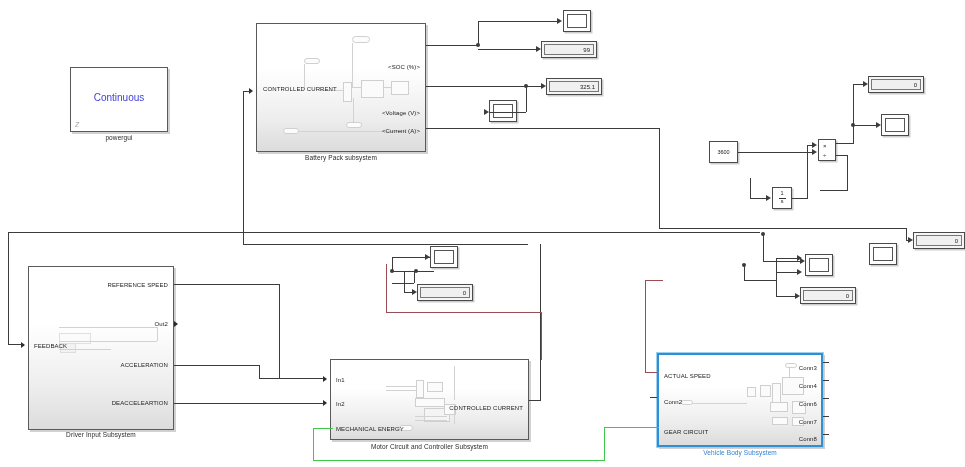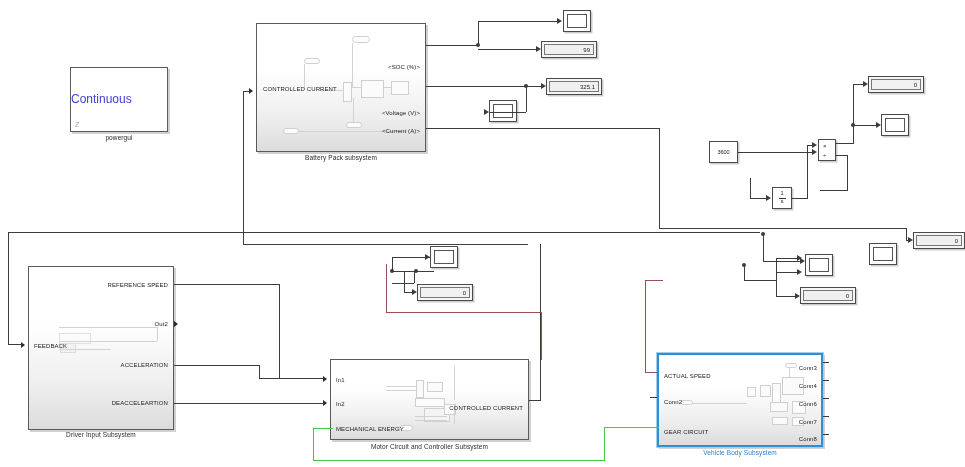--- a/index.html
+++ b/index.html
@@ -80,21 +80,22 @@
   .powergui {
     position: absolute;
     border: 1px solid #5a5a5a;
     background: #ffffff;
     box-shadow: 2px 2px 0 rgba(0,0,0,0.18);
   }
   .powergui-text {
     position: absolute;
     left: 0; right: 0;
     top: 38%;
-    font-size: 12px;
+    text-align: center;
+    font-size: 10px;
     color: #3f3fd8;
   }
   .powergui-mark {
     position: absolute;
     left: 4px; bottom: 2px;
     font-size: 9px;
     color: #b5b5b5;
     font-style: italic;
   }
 

